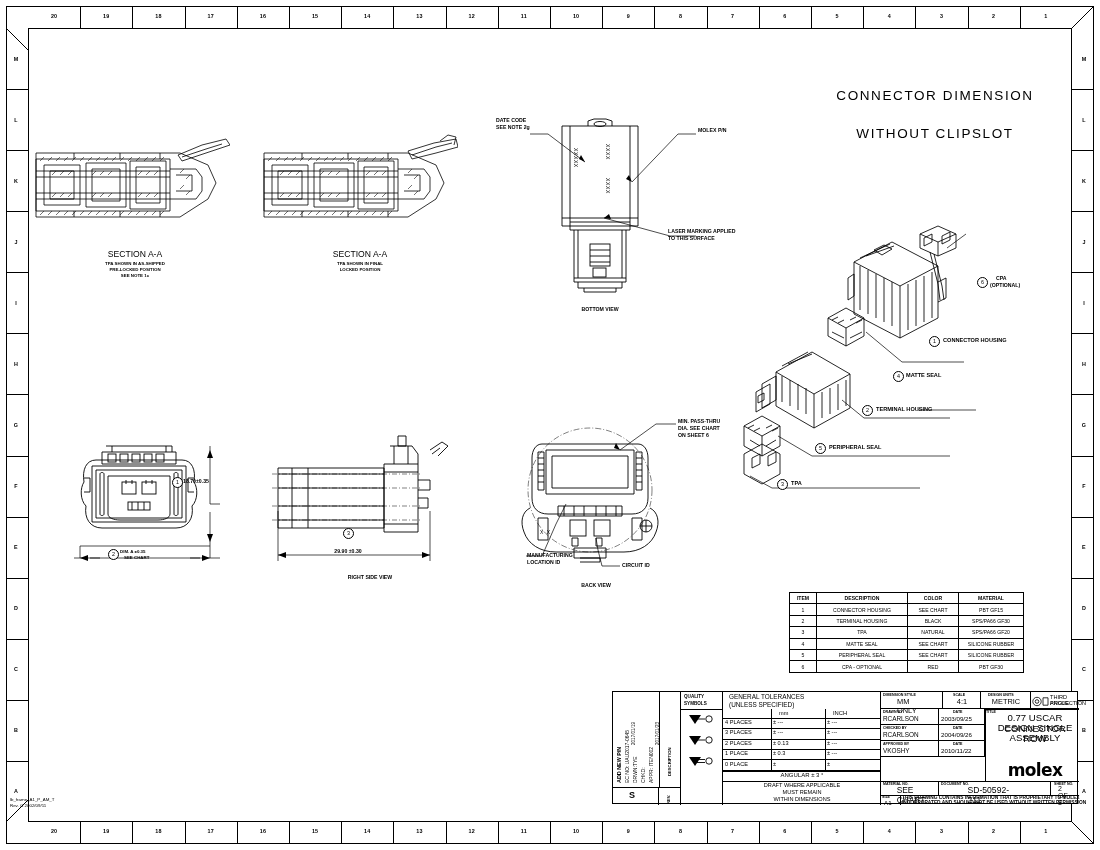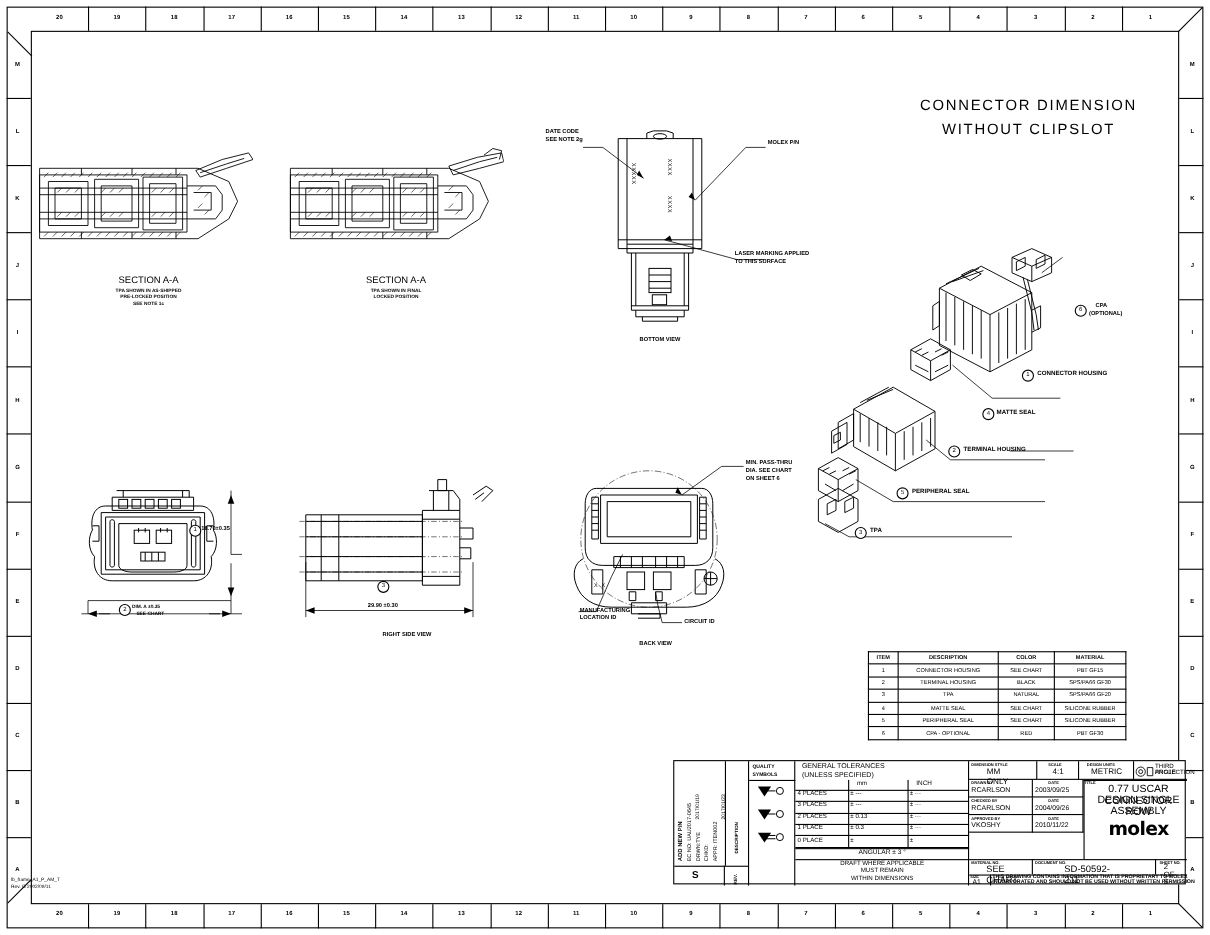--- a/index.html
+++ b/index.html
@@ -186,21 +186,21 @@
       <div class="zone-lbl" style="left: 8px; top: 788.462px; width: 16px;">A</div>
       <div class="zone-lbl" style="left: 1076px; top: 788.462px; width: 16px;">A</div>
       <div class="zone-tick" style="left: 6px; top: 760.923px; width: 22px; height: 1px;"></div>
       <div class="zone-tick" style="left: 1072px; top: 760.923px; width: 22px; height: 1px;"></div>
     </div>
 
   <div class="txt t4" style="left:10px;top:798px;">lb_frame_A1_P_AM_T</div>
   <div class="txt t4" style="left:10px;top:804px;">Rev. G 2002/09/11</div>
 
   <div class="txt t13" style="left:935px;top:88px;"><span class="ctr" style="position:absolute;left:0;top:0;transform:translateX(-50%)">CONNECTOR DIMENSION</span></div>
-  <div class="txt t13" style="left:935px;top:110px;"><span class="ctr" style="position:absolute;left:0;top:0;transform:translateX(-50%)">WITHOUT CLIPSLOT</span></div>
+  <div class="txt t13" style="left:935px;top:110px;"><span class="ctr" style="position:absolute;left:0;top:16px;transform:translateX(-50%)">WITHOUT CLIPSLOT</span></div>
 
   <svg style="position:absolute;left:30px;top:125px;width:200px;height:115px">
     <g fill="none" stroke="#000" stroke-width="0.8">
       <path d="M6,40 L6,92 L150,92 L178,74 L186,58 L178,40 L150,28 L6,28 Z"></path>
       <path d="M6,34 L140,34 L140,86 L6,86 Z"></path>
       <path d="M14,40 L14,80 L50,80 L50,40 Z"></path>
       <path d="M20,46 L44,46 L44,74 L20,74 Z"></path>
       <path d="M56,38 L56,82 L96,82 L96,38 Z"></path>
       <path d="M62,44 L90,44 L90,76 L62,76 Z"></path>
       <path d="M100,36 L100,84 L136,84 L136,36 Z"></path>
@@ -693,21 +693,21 @@
     </div>
 
     <div class="cell bb" style="left:372px;top:17px;width:94px;height:0;"></div>
     <div class="cell" style="left:372px;top:17px;width:94px;height:72px;">
       <div class="lbl" style="position:absolute;left:1px;top:0.5px;">TITLE</div>
     </div>
     <div style="position:absolute;left:372px;top:17px;width:0.8px;height:72px;background:#000;"></div>
     <div style="position:absolute;left:378px;top:20px;width:88px;text-align:center;font-size:9.6px;">0.77 USCAR CONNECTOR</div>
     <div style="position:absolute;left:378px;top:30px;width:88px;text-align:center;font-size:9.6px;">DESIGN SINGLE ROW</div>
     <div style="position:absolute;left:378px;top:40px;width:88px;text-align:center;font-size:9.6px;">ASSEMBLY</div>
-    <div class="molex" style="position:absolute;left:378px;top:52px;width:88px;text-align:center;">molex</div>
+    <div class="molex" style="position:absolute;left:378px;top:68px;width:88px;text-align:center;">molex</div>
 
     <div style="position:absolute;left:268px;top:89px;width:198px;height:0.8px;background:#000;"></div>
     <div class="cell br" style="left:268px;top:89px;width:58px;height:14px;">
       <div class="lbl" style="position:absolute;left:2px;top:0.5px;">MATERIAL NO.</div>
       <div style="position:absolute;left:30px;top:4px;font-size:8.4px;transform:translateX(-50%);">SEE CHART</div>
     </div>
     <div class="cell br" style="left:326px;top:89px;width:112px;height:14px;">
       <div class="lbl" style="position:absolute;left:2px;top:0.5px;">DOCUMENT NO.</div>
       <div style="position:absolute;left:56px;top:4px;font-size:8.6px;transform:translateX(-50%);">SD-50592-211</div>
     </div>

